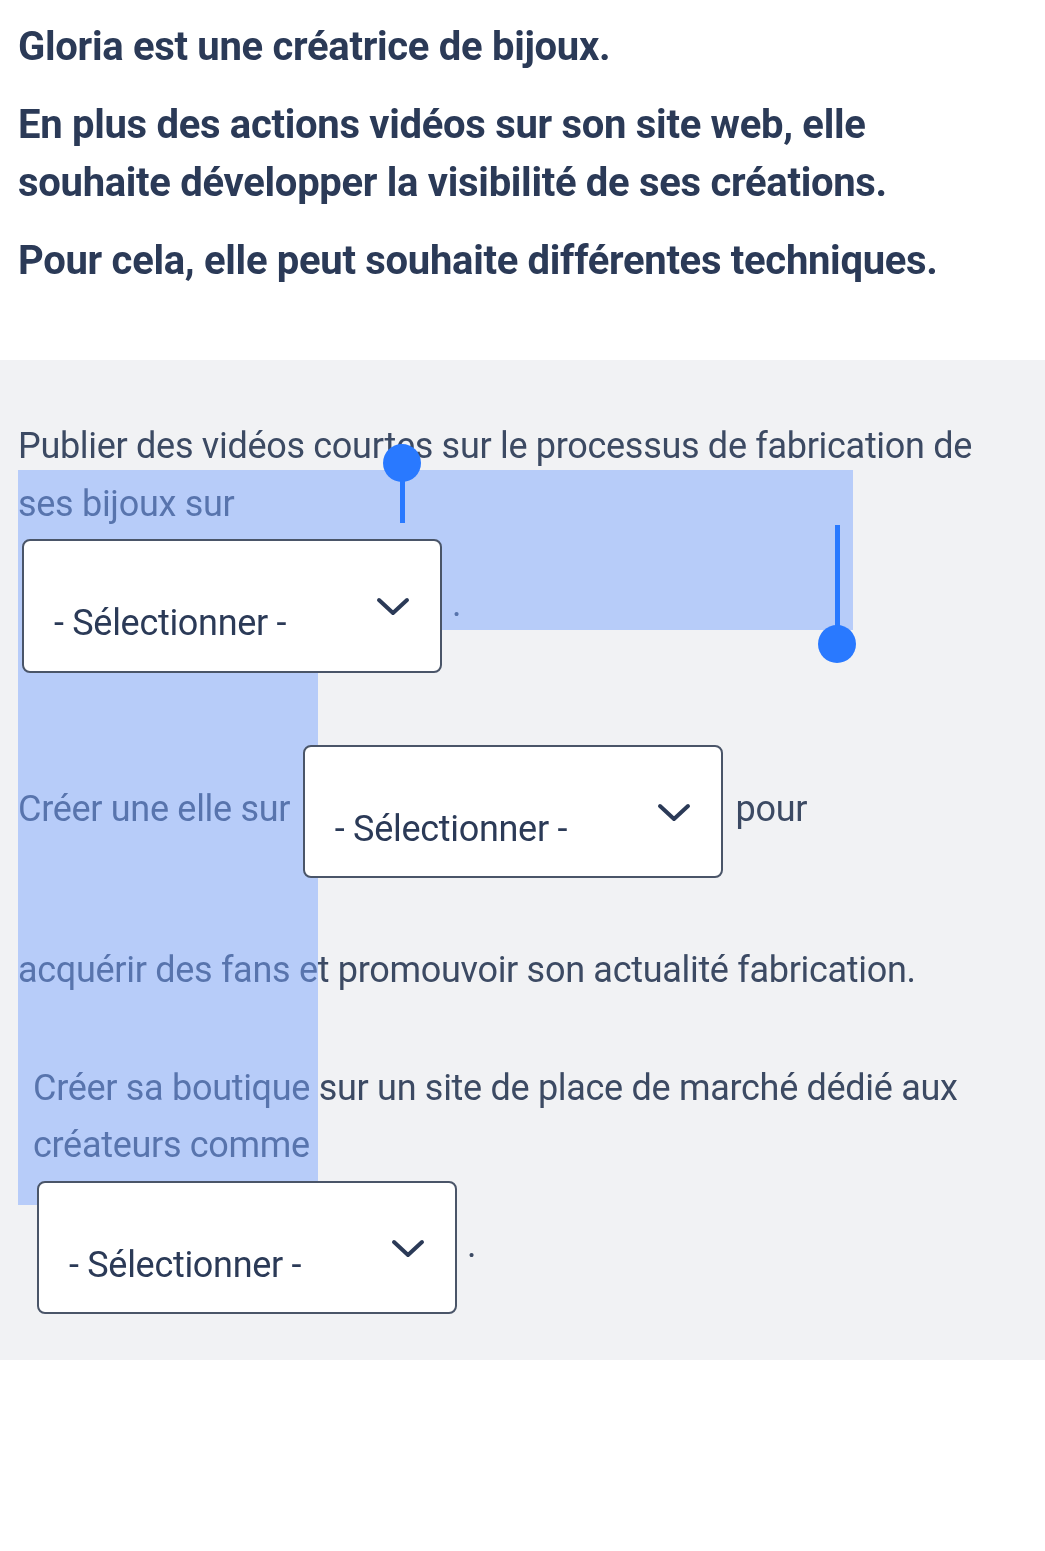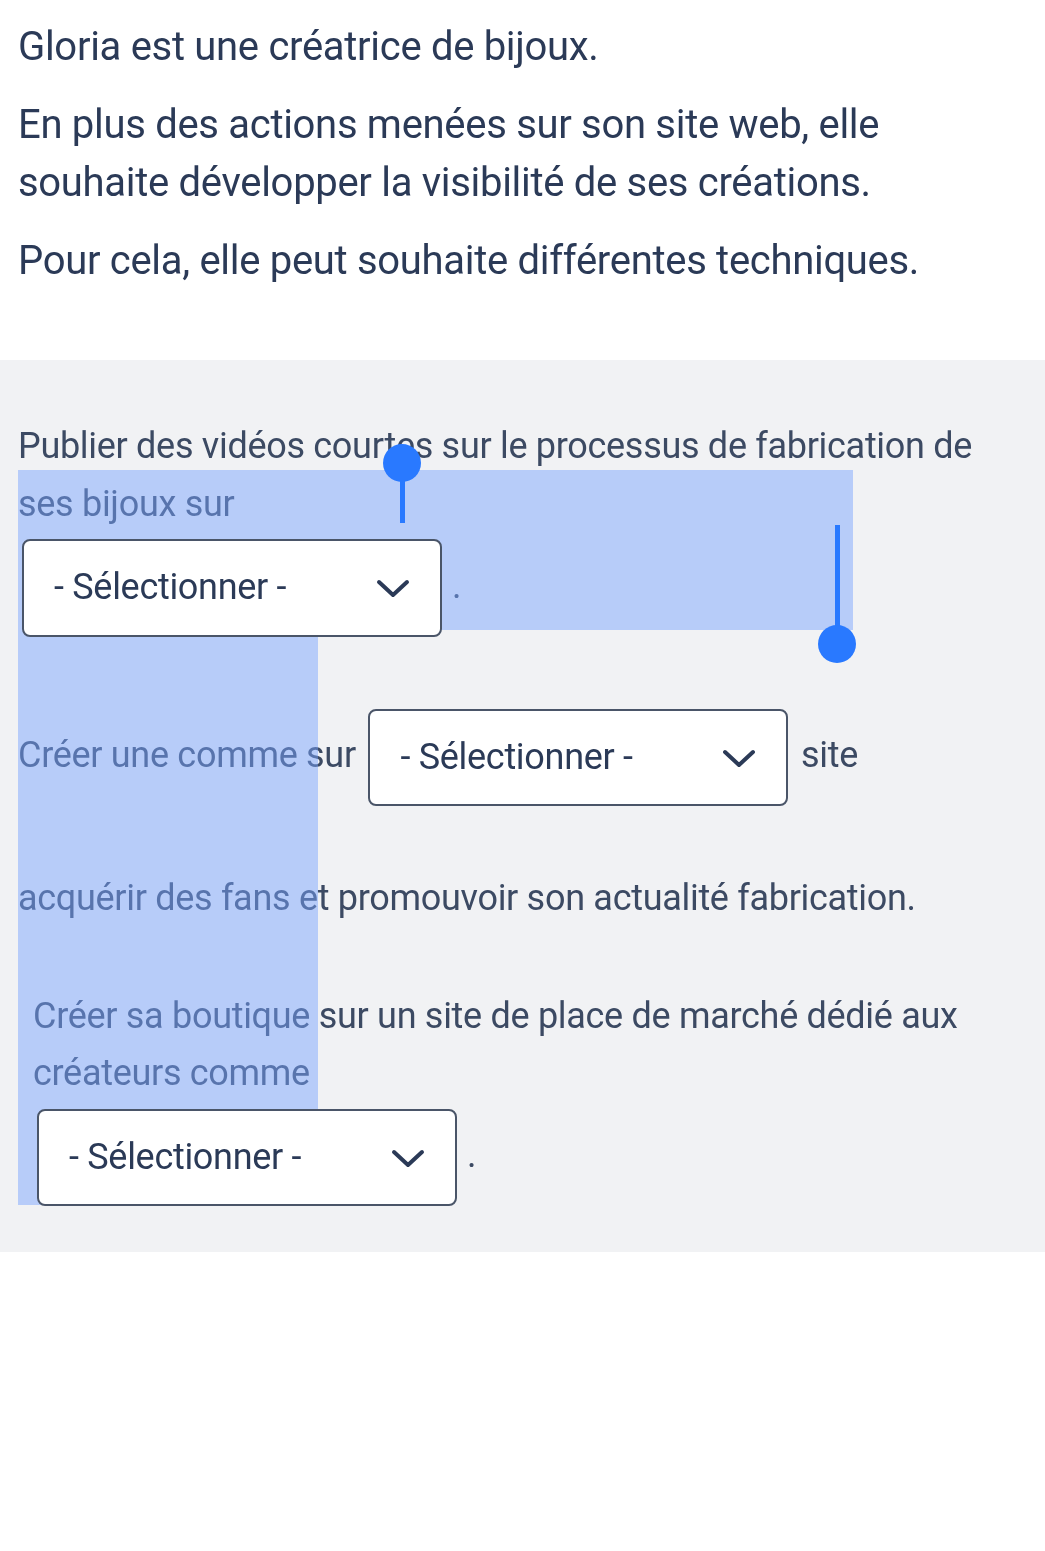--- a/index.html
+++ b/index.html
@@ -13,21 +13,21 @@
     width: 1045px;
     color: #2b3a57;
   }
   .intro-section {
     padding: 18px 18px 50px 18px;
     background: #ffffff;
   }
   .intro-section p {
     font-size: 40px;
     line-height: 1.45;
-    font-weight: 400;
+    font-weight: 700;
     color: #2b3a57;
     margin-bottom: 20px;
     letter-spacing: -0.3px;
   }
   .exercise-section {
     background: #f1f2f4;
     padding: 58px 18px 40px 18px;
     position: relative;
   }
   .sentence {
@@ -55,20 +55,21 @@
     cursor: pointer;
     vertical-align: middle;
     margin: 6px 4px;
     min-width: 420px;
     position: relative;
     z-index: 2;
   }
   .select-box .label {
     margin-right: 50px;
     white-space: nowrap;
+    margin-top: 36px;
   }
   .chevron {
     display: inline-block;
   }
   .chevron svg {
     width: 34px;
     height: 22px;
     stroke: #2b3a57;
     stroke-width: 4;
     fill: none;
@@ -141,21 +142,21 @@
   .handle-end .ball {
     top: 100px;
     left: -17px;
   }
 </style>
 </head>
 <body>
 
 <div class="intro-section">
   <p>Gloria est une créatrice de bijoux.</p>
-  <p>En plus des actions menées sur son site web, elle souhaite développer la visibilité de ses créations.</p>
+  <p>En plus des actions vidéos sur son site web, elle souhaite développer la visibilité de ses créations.</p>
   <p>Pour cela, elle peut souhaite différentes techniques.</p>
 </div>
 
 <div class="exercise-section">
 
   <div class="highlight-overlay-1"></div>
   <div class="highlight-overlay-2"></div>
 
   <div class="selection-handle handle-start">
     <div class="ball"></div>
@@ -172,30 +173,30 @@
       <span class="label">- Sélectionner -</span>
       <span class="chevron">
         <svg viewBox="0 0 34 22">
             <polyline points="3,5 17,18 31,5"></polyline>
           </svg>
       </span>
     </span><span class="period">.</span>
   </div>
 
   <div class="sentence">
-    <span>Créer une comme sur</span>
+    <span>Créer une elle sur</span>
     <span class="select-box">
       <span class="label">- Sélectionner -</span>
       <span class="chevron">
         <svg viewBox="0 0 34 22">
             <polyline points="3,5 17,18 31,5"></polyline>
           </svg>
       </span>
     </span>
-    <span> site</span>
+    <span> pour</span>
     <br><br>
     <span>acquérir des fans et promouvoir son actualité fabrication.</span>
   </div>
 
   <div class="sentence">
     <span>Créer sa boutique sur un site de place de marché dédié aux créateurs comme</span><br>
     <span class="select-box">
       <span class="label">- Sélectionner -</span>
       <span class="chevron">
         <svg viewBox="0 0 34 22">

